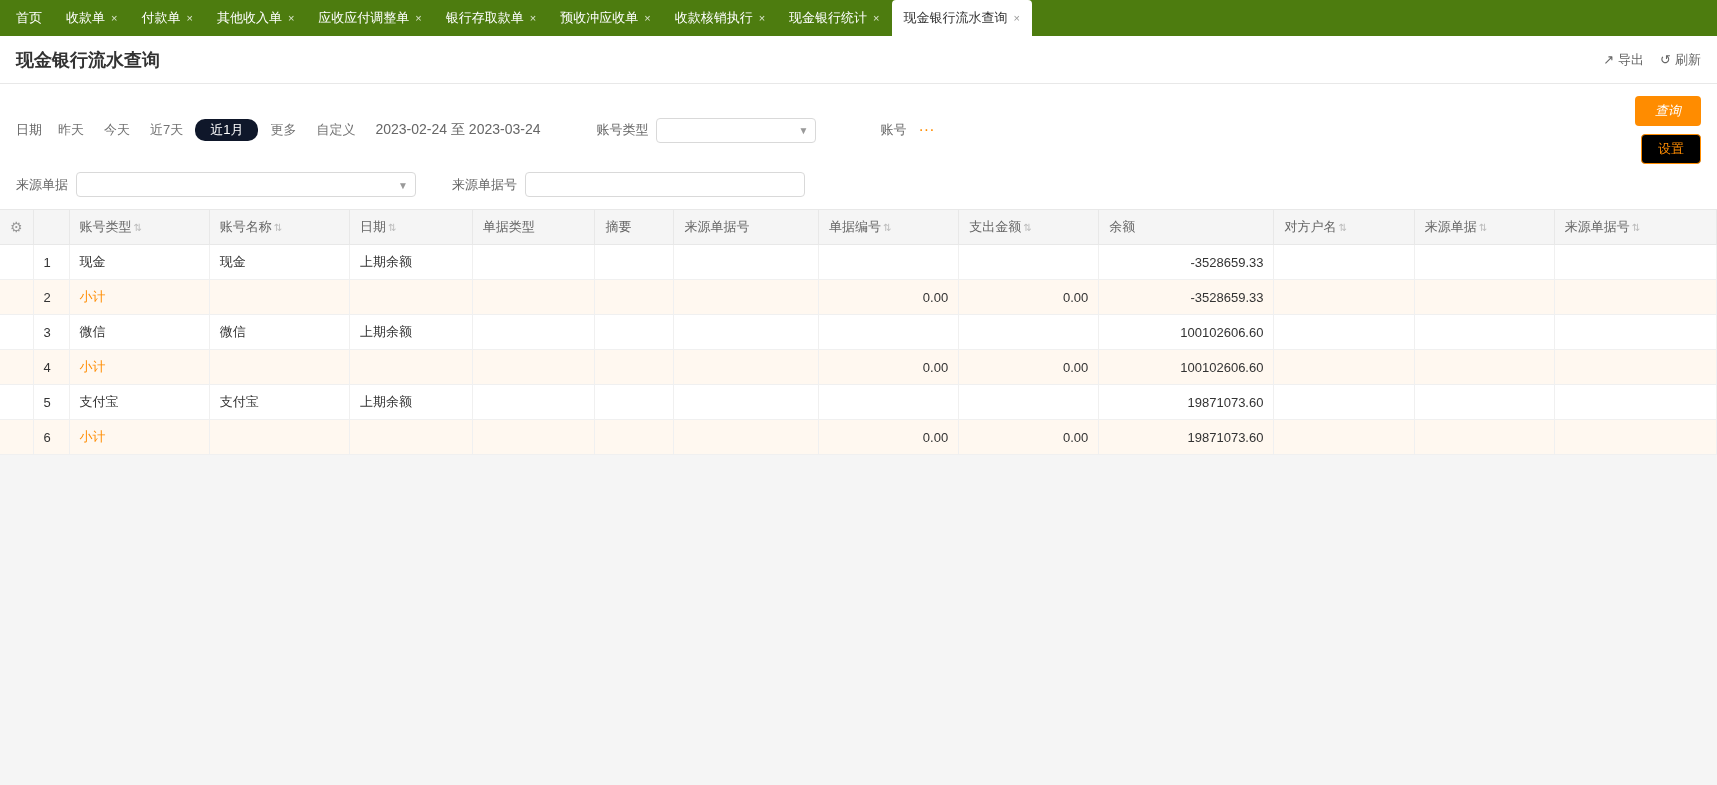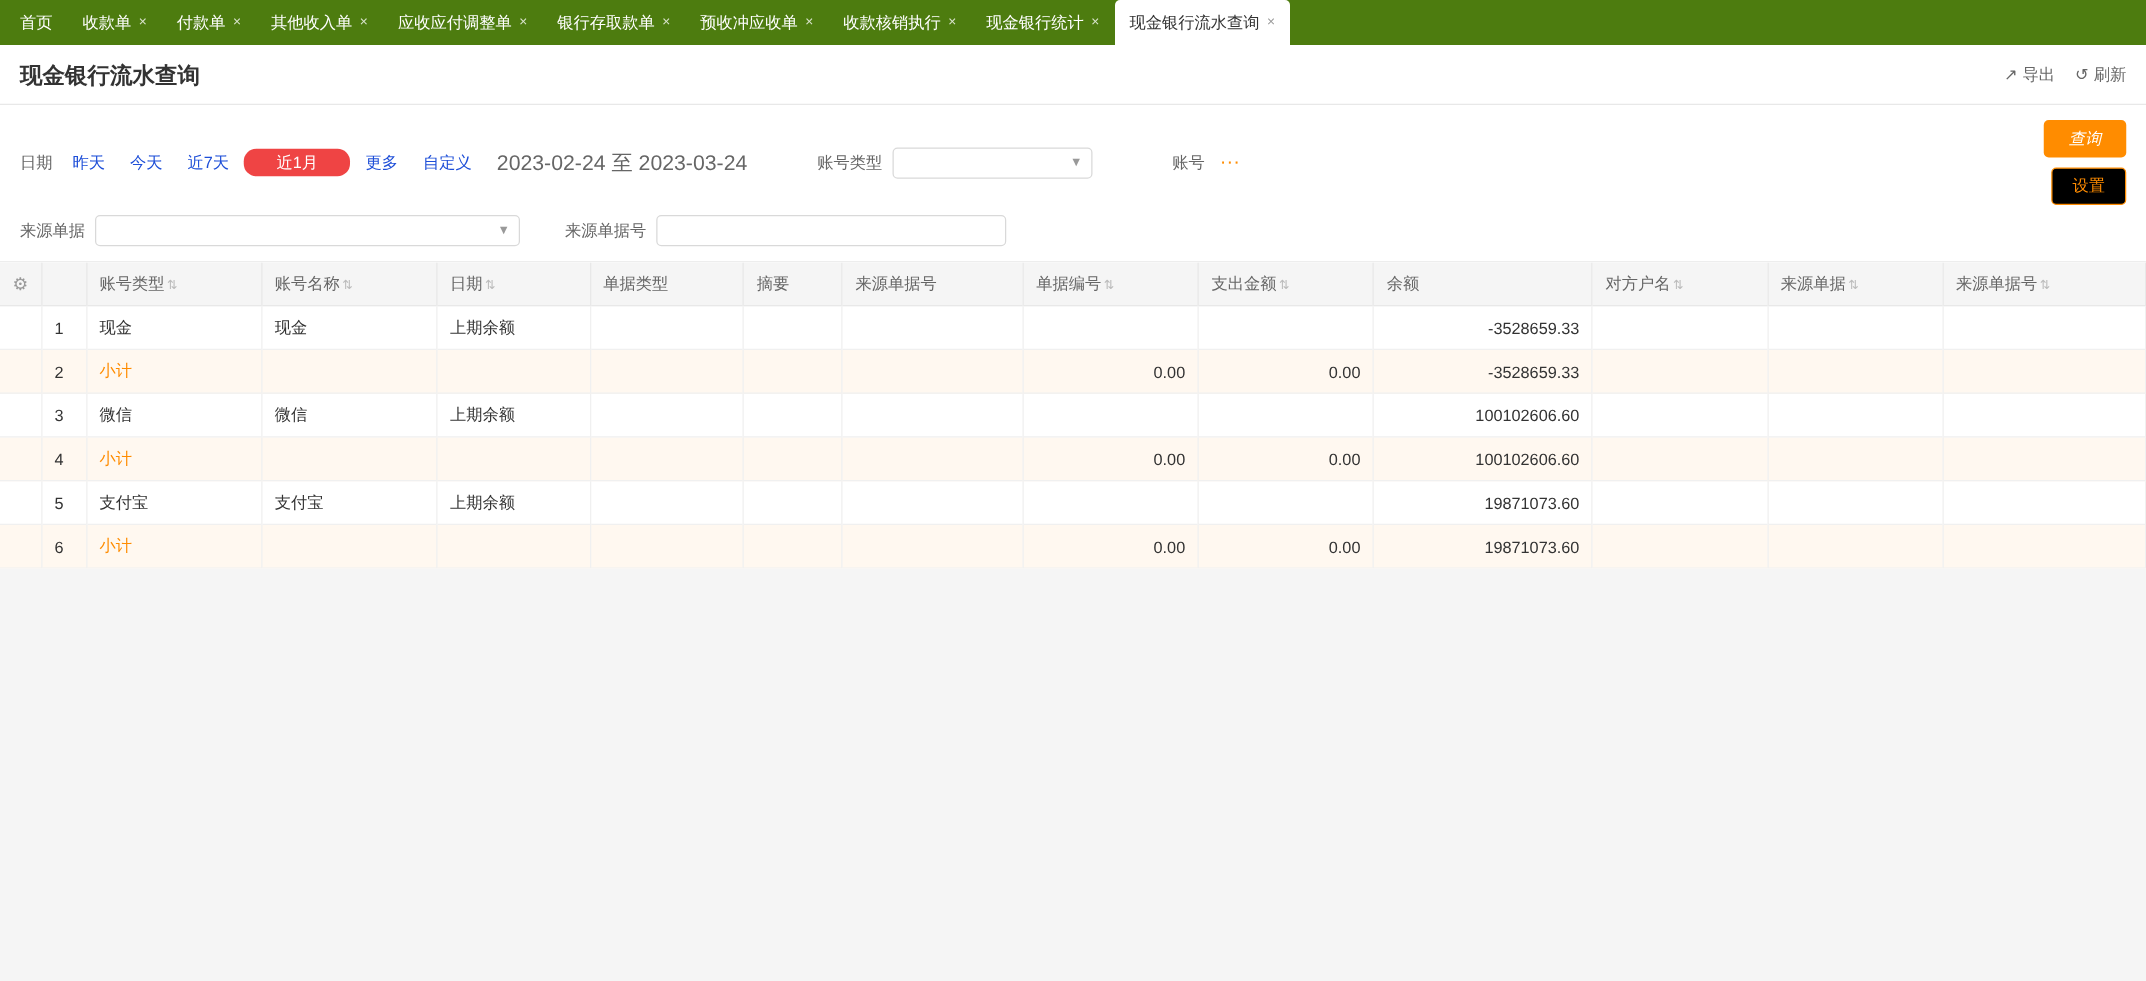--- a/index.html
+++ b/index.html
@@ -88,33 +88,33 @@
       font-size: 13px;
     }
     .date-options {
       display: flex;
       align-items: center;
       gap: 4px;
     }
     .date-option {
       padding: 2px 8px;
       cursor: pointer;
-      color: #1d4ed8;
+      color: #737373;
       font-size: 13px;
       border-radius: 2px;
     }
     .date-option.active {
-      background: #ef4444;
+      background: #0f172a;
       color: #fff;
       border-radius: 10px;
-      padding: 2px 26px;
+      padding: 2px 15px;
     }
     .date-range {
       color: #666;
-      font-size: 17px;
+      font-size: 14px;
       margin-left: 4px;
     }
     .filter-select {
       border: 1px solid #d9d9d9;
       border-radius: 4px;
       padding: 4px 28px 4px 8px;
       min-width: 160px;
       background: #fff;
       cursor: pointer;
       font-size: 13px;

